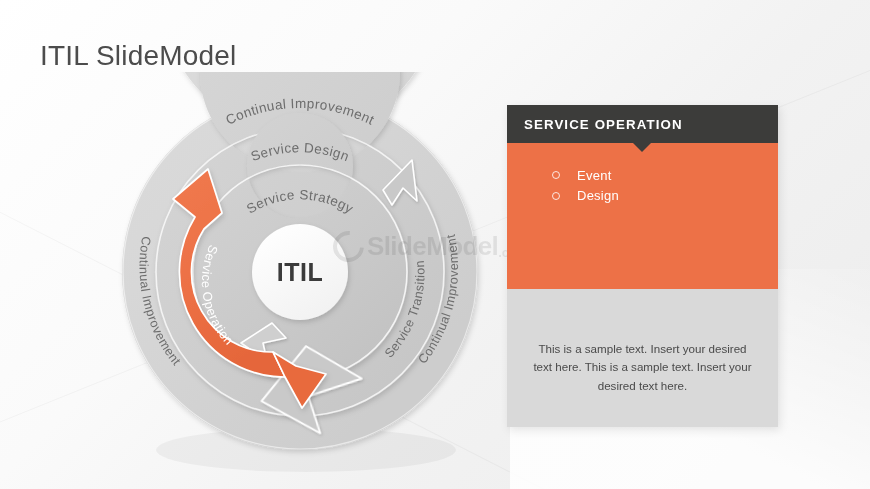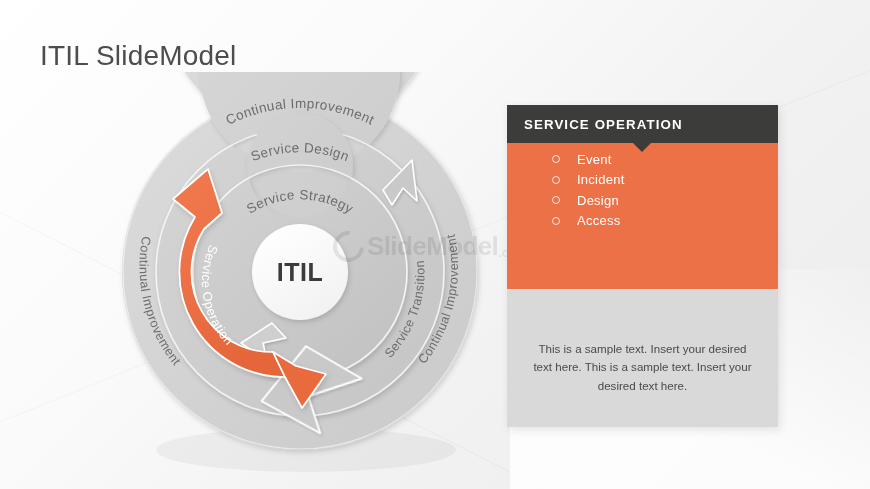--- a/index.html
+++ b/index.html
@@ -152,21 +152,21 @@
     left: 126px;
     top: 38px;
     width: 0; height: 0;
     border-left: 9px solid transparent;
     border-right: 9px solid transparent;
     border-top: 9px solid #3c3c3a;
   }
   #panel-body {
     background: #ED7147;
     height: 146px;
-    padding: 6px 0 0 0;
+    padding: 22px 0 0 0;
     box-sizing: border-box;
   }
   #bullet-list {
     list-style: none;
     margin: 0;
     padding: 0 0 0 45px;
   }
   #bullet-list li {
     display: flex;
     align-items: center;
@@ -347,29 +347,21 @@
     </div>
 
     <div id="panel-body">
       <ul id="bullet-list">
         <li>
           <span class="bullet"></span>
           <span>Event</span>
         </li>
         <li>
           <span class="bullet"></span>
-          <span>Incident</span>
-        </li>
-        <li>
-          <span class="bullet"></span>
           <span>Design</span>
-        </li>
-        <li>
-          <span class="bullet"></span>
-          <span>Access</span>
         </li>
       </ul>
     </div>
 
     <div id="panel-footer">
       <p id="panel-footer-text">This is a sample text. Insert your desired text here. This is a sample text. Insert your desired text here.</p>
     </div>
   </div>
 
 </div>

